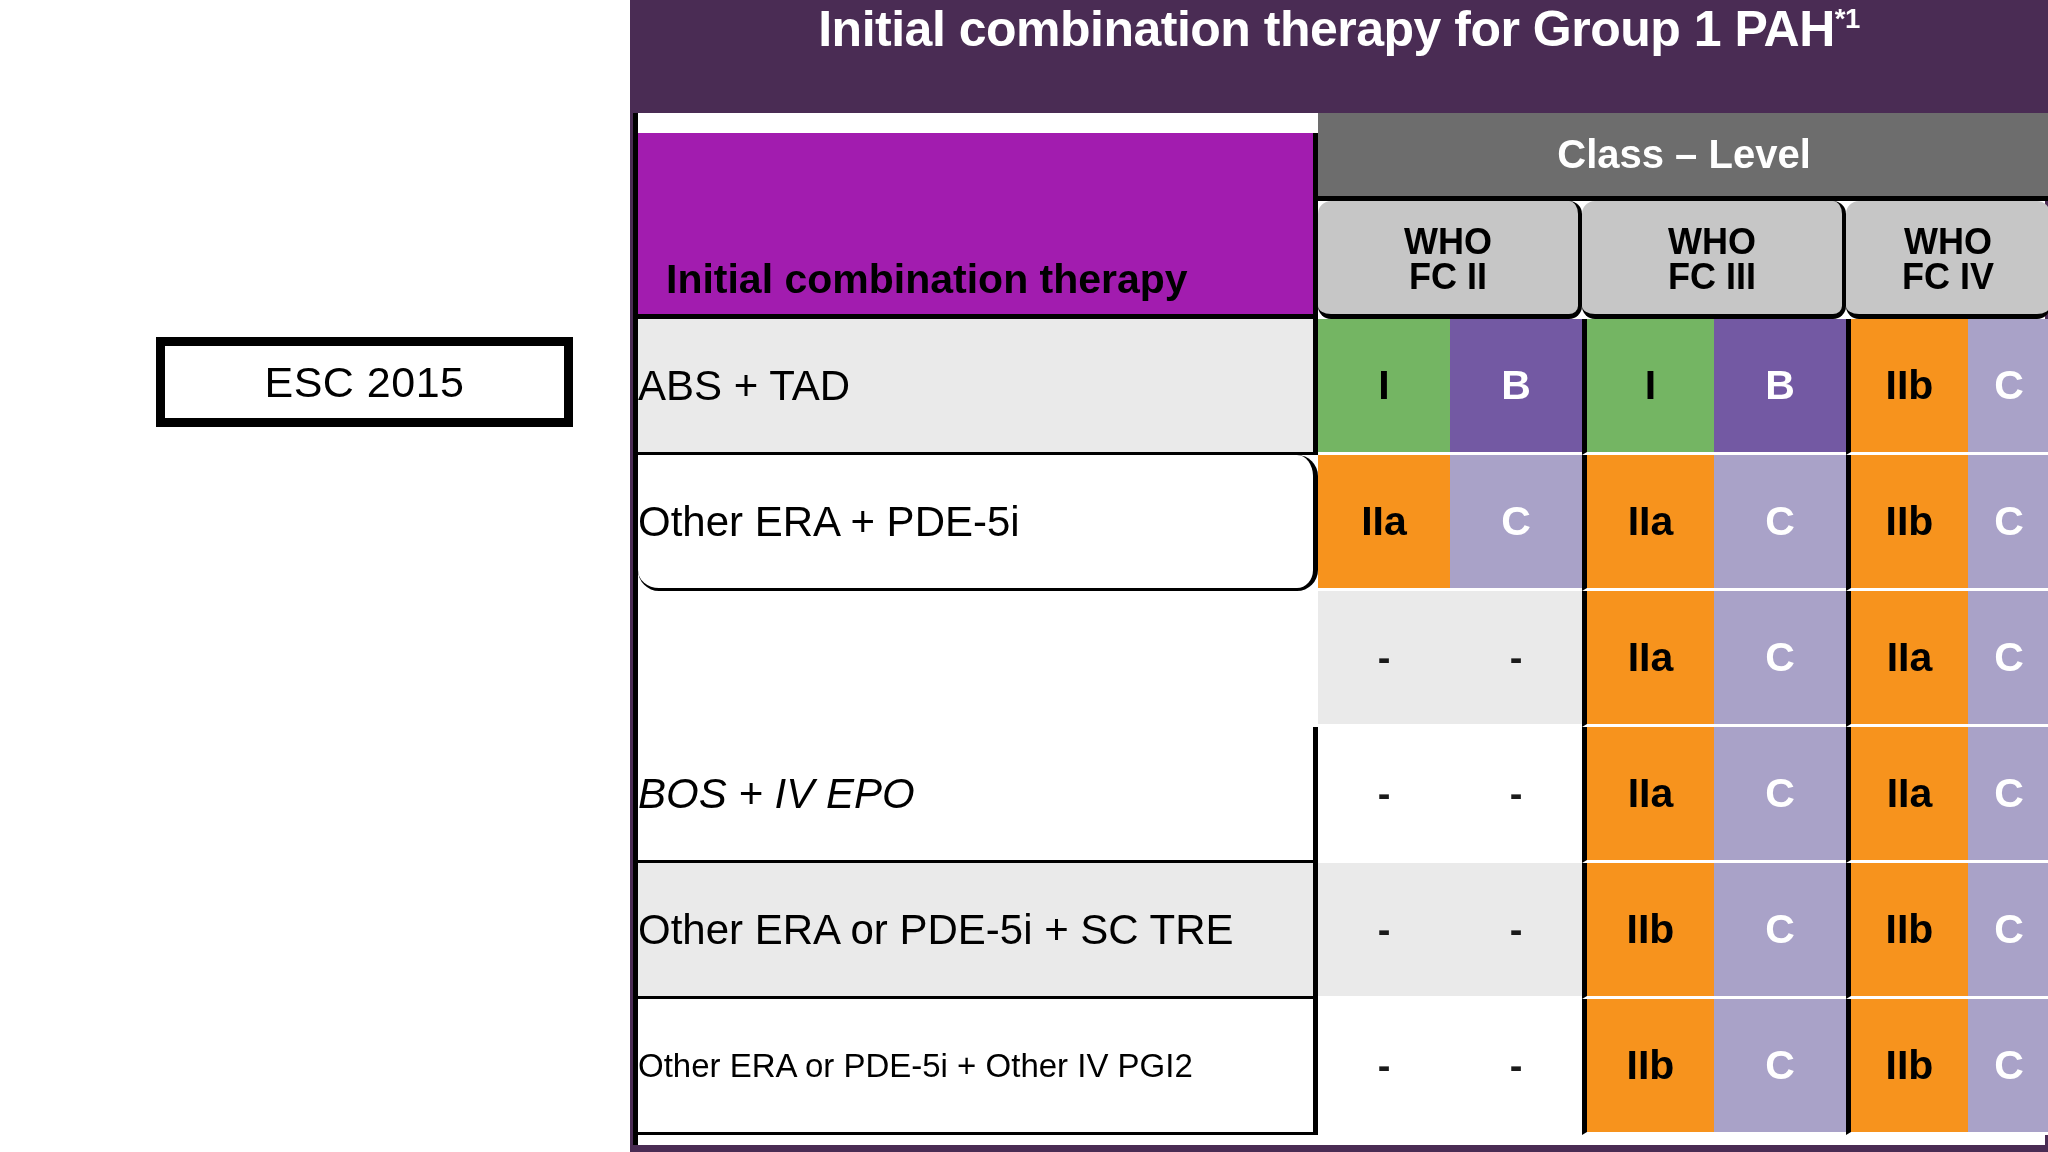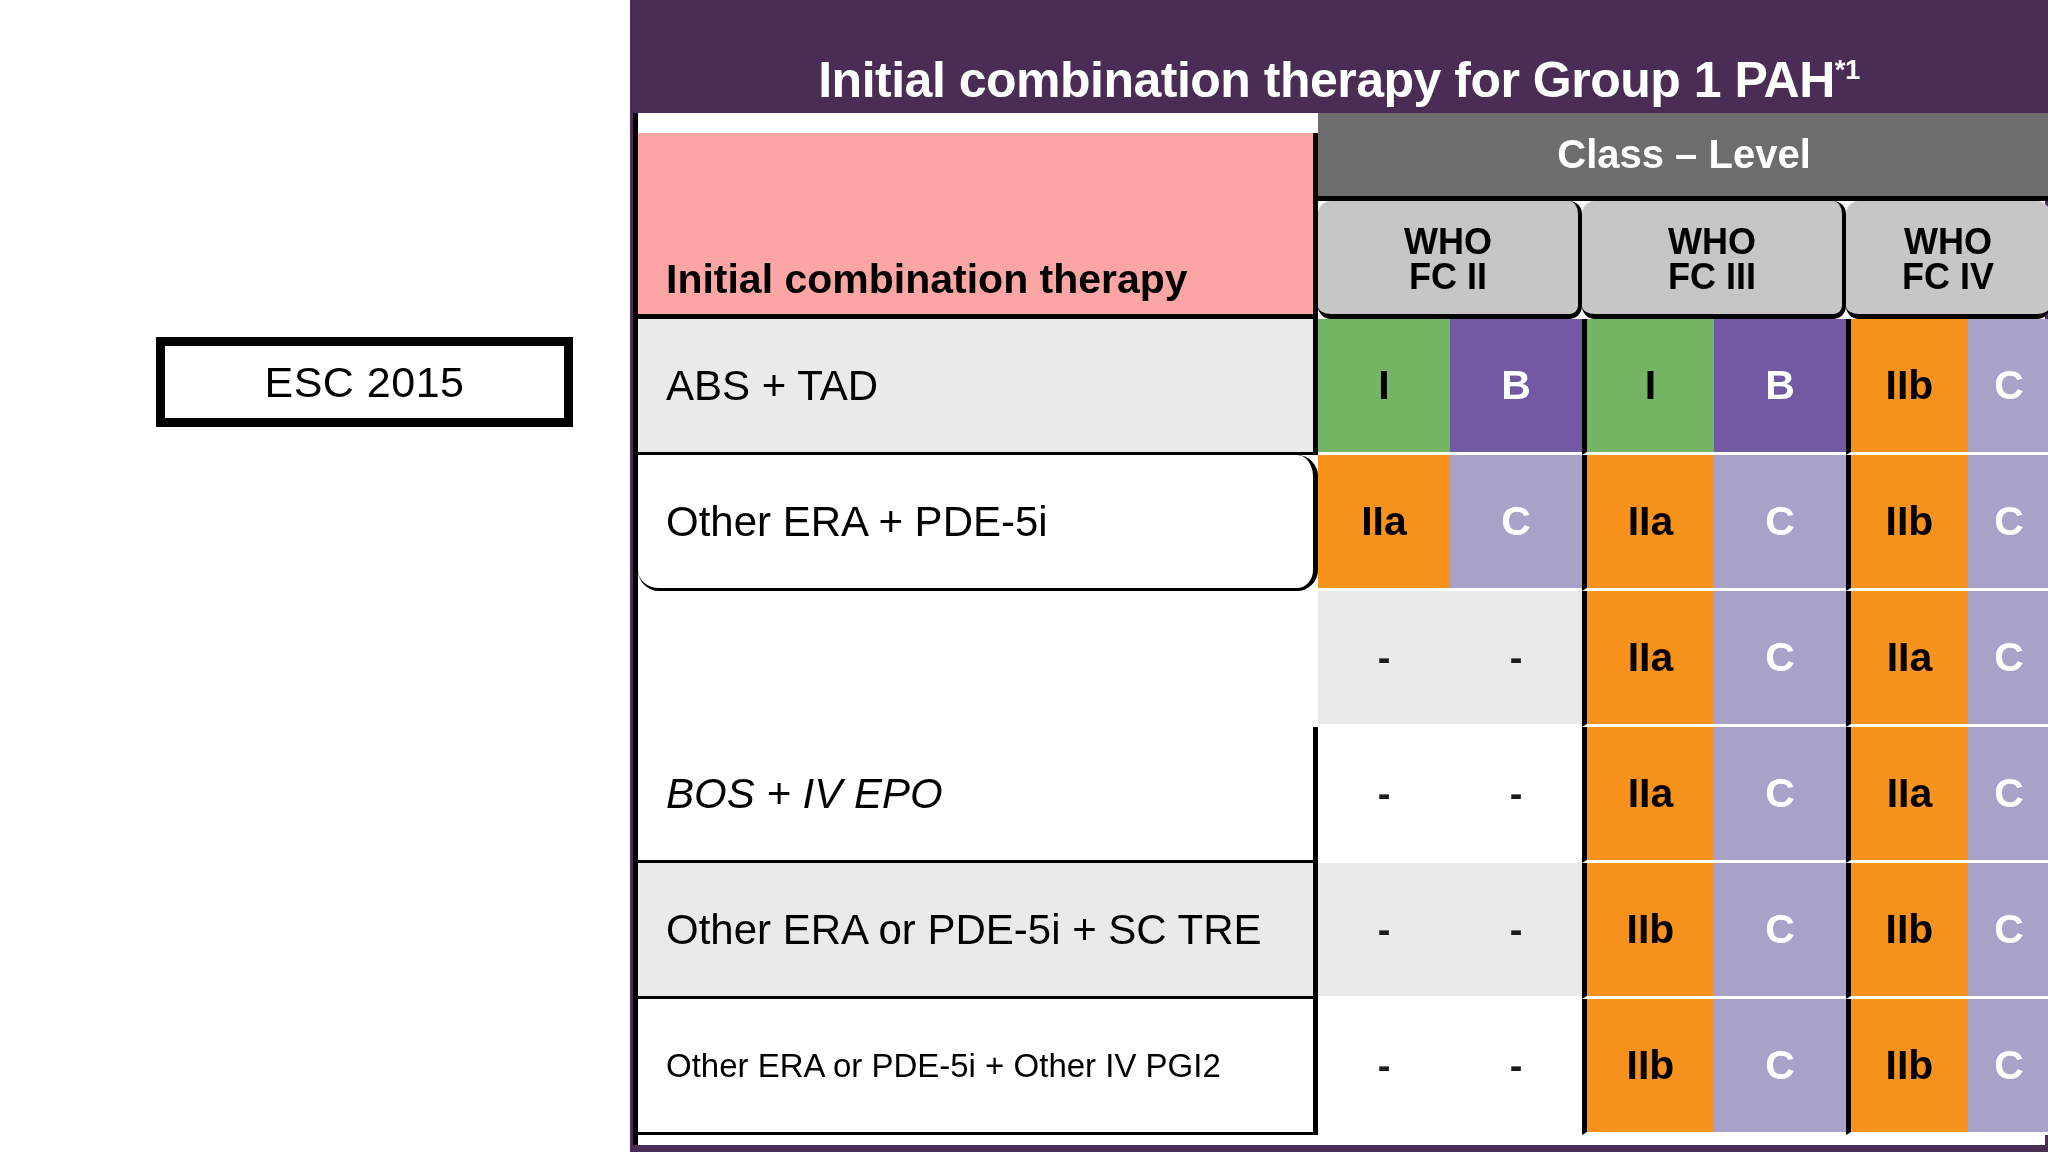--- a/index.html
+++ b/index.html
@@ -43,21 +43,21 @@
     top: 0;
     width: 1418px;
     height: 1152px;
     background: #4a2c54;
     box-sizing: border-box;
   }
 
   #title-bar {
     height: 109px;
     display: flex;
-    align-items: flex-end;
+    align-items: flex-start;
     justify-content: center;
     background: #4a2c54;
   }
   #title-bar .title-text {
     color: #ffffff;
     font-size: 50px;
     font-weight: bold;
     font-family: "Liberation Sans", sans-serif;
     letter-spacing: -0.5px;
     white-space: nowrap;
@@ -86,21 +86,21 @@
     box-sizing: border-box;
     display: flex;
     align-items: center;
     overflow: hidden;
   }
 
   
   .hdr-therapy {
     grid-column: 1 / 2;
     grid-row: 1 / 3;
-    background: #fca5a5;
+    background: #a21caf;
     border-bottom: 5px solid #000000;
     border-right: 5px solid #000000;
     align-items: flex-end;
     padding: 0 12px 14px 28px;
     margin-top: 20px;
   }
   .hdr-therapy span {
     font-size: 41px;
     font-weight: bold;
     color: #000000;
@@ -137,21 +137,20 @@
     color: #000000;
     display: block;
     text-align: center;
   }
 
   
   .therapy {
     grid-column: 1 / 2;
     border-right: 5px solid #000000;
     border-bottom: 3px solid #000000;
-    padding-left: 28px;
   }
   .therapy span {
     font-size: 42px;
     color: #000000;
     white-space: nowrap;
   }
   .therapy.tight span { font-size: 33px; }
 
   .val {
     justify-content: center;

